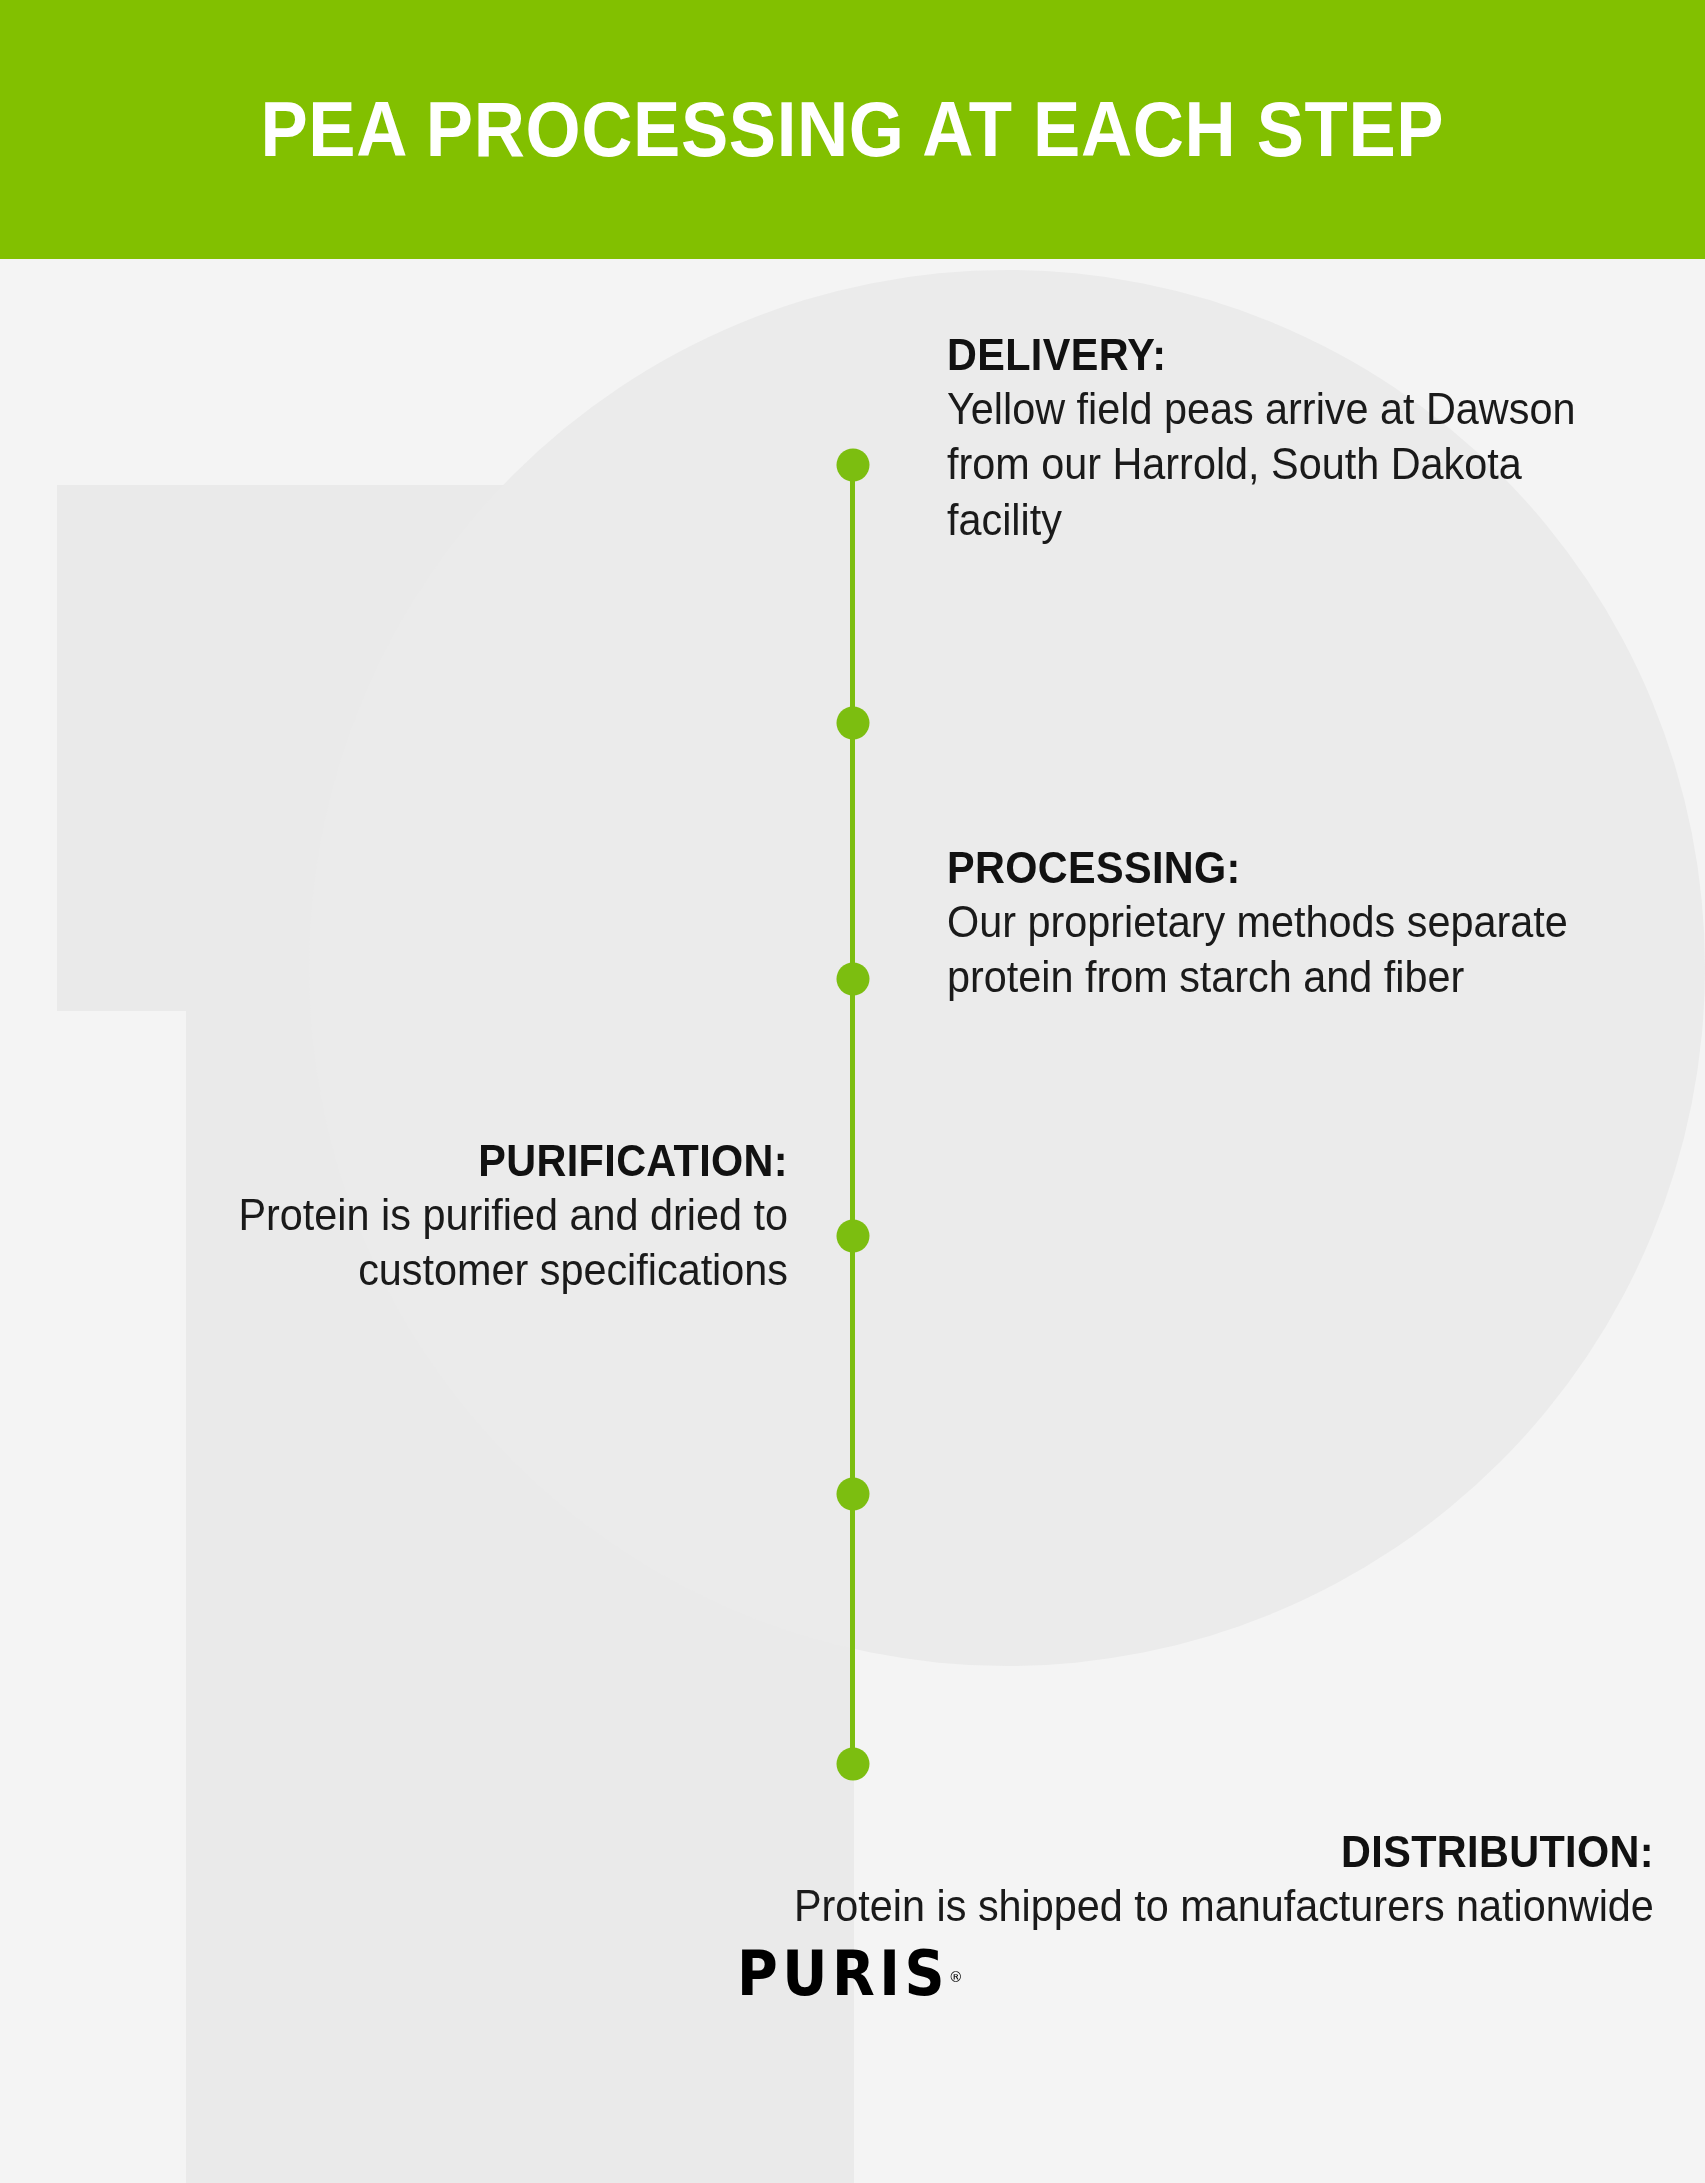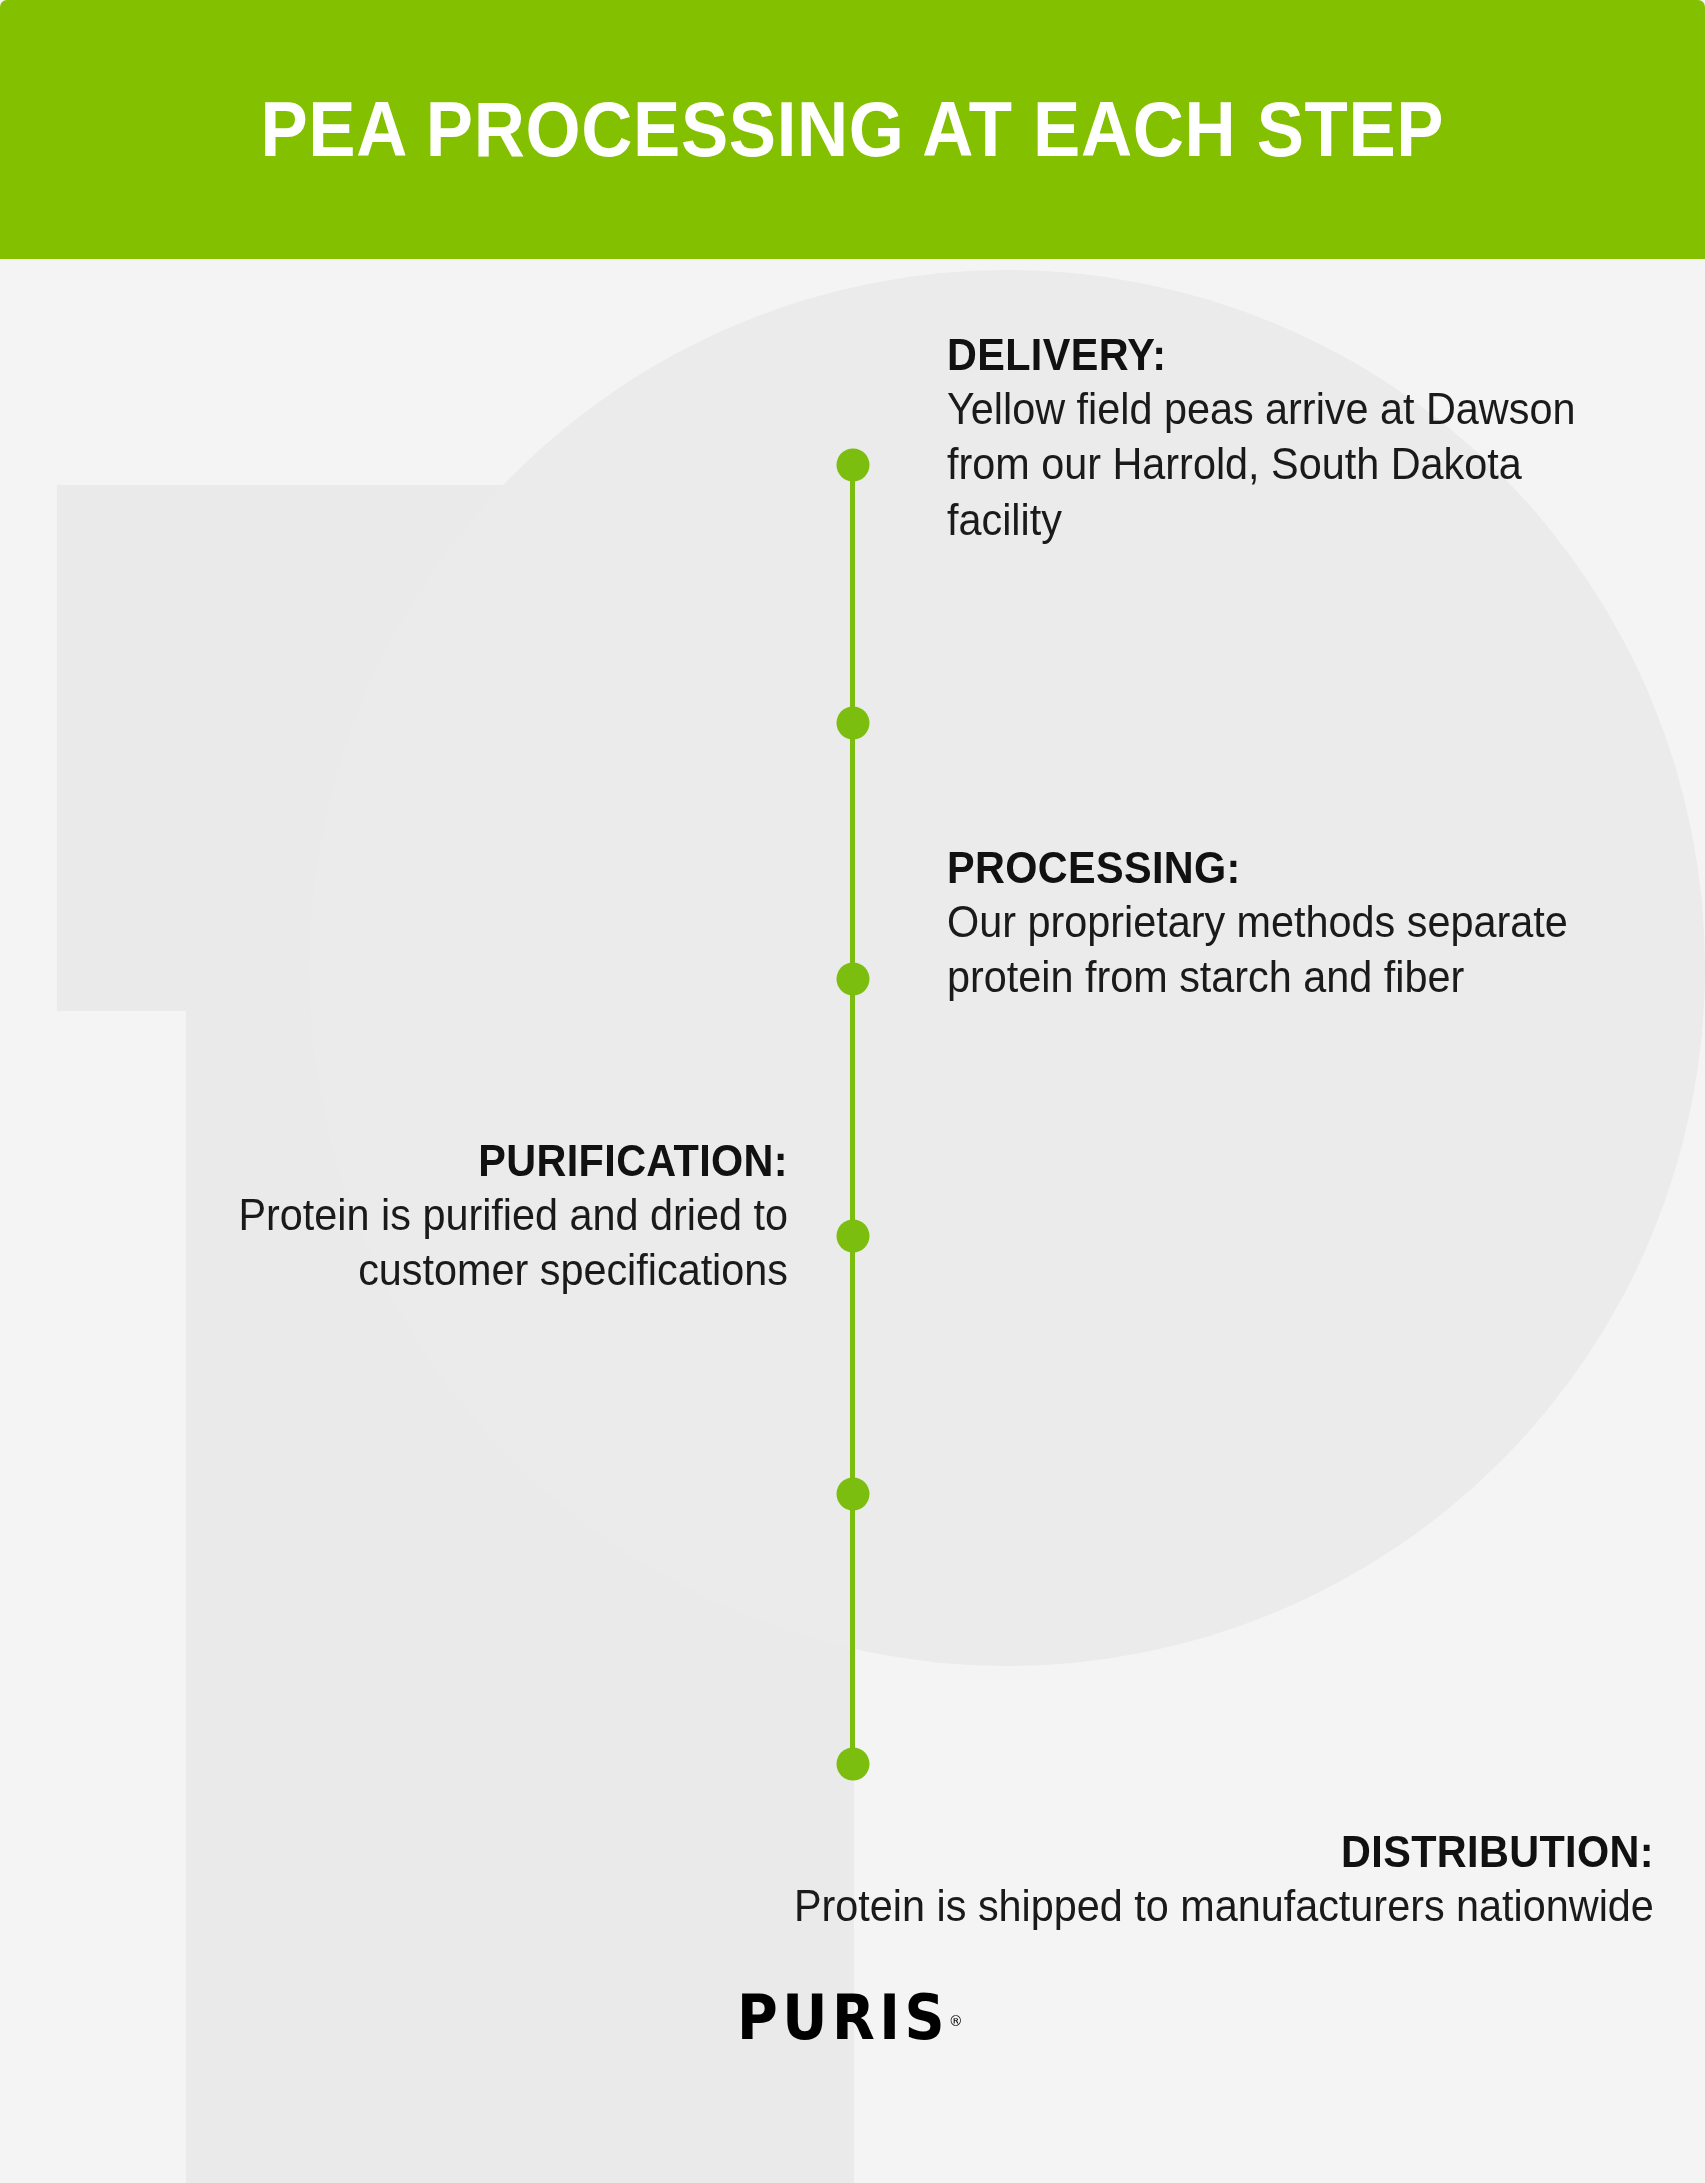--- a/index.html
+++ b/index.html
@@ -9,21 +9,20 @@
     background:#f4f4f4;
     overflow:hidden;
   }
 
   #infographic {
     position:relative;
     width:1705px;
     height:2183px;
     background:#f4f4f4;
     overflow:hidden;
-    border-radius:7px;
   }
 
   
   .bg-layer { position:absolute; inset:0; overflow:hidden; pointer-events:none; }
 
   .bg-numeral {
     position:absolute;
     left:186px;
     top:485px;
     width:668px;
@@ -123,21 +122,21 @@
   #step-purification { right:917px; top:1135px; width:718px; }
   #step-packaging    { left:927px; top:1396px; width:639px; }
   #step-distribution { left:0; top:1826px; width:1705px; text-align:right; }
   #step-distribution .step-label,
   #step-distribution .step-desc { transform-origin:center center; }
 
   
   .logo-wrap {
     position:absolute;
     left:0;
-    top:1992px;
+    top:1948px;
     width:1705px;
     display:flex;
     align-items:flex-end;
     justify-content:center;
   }
   .logo-mark {
     font-size:53px;
     font-weight:bold;
     letter-spacing:4.3px;
     color:#000000;

